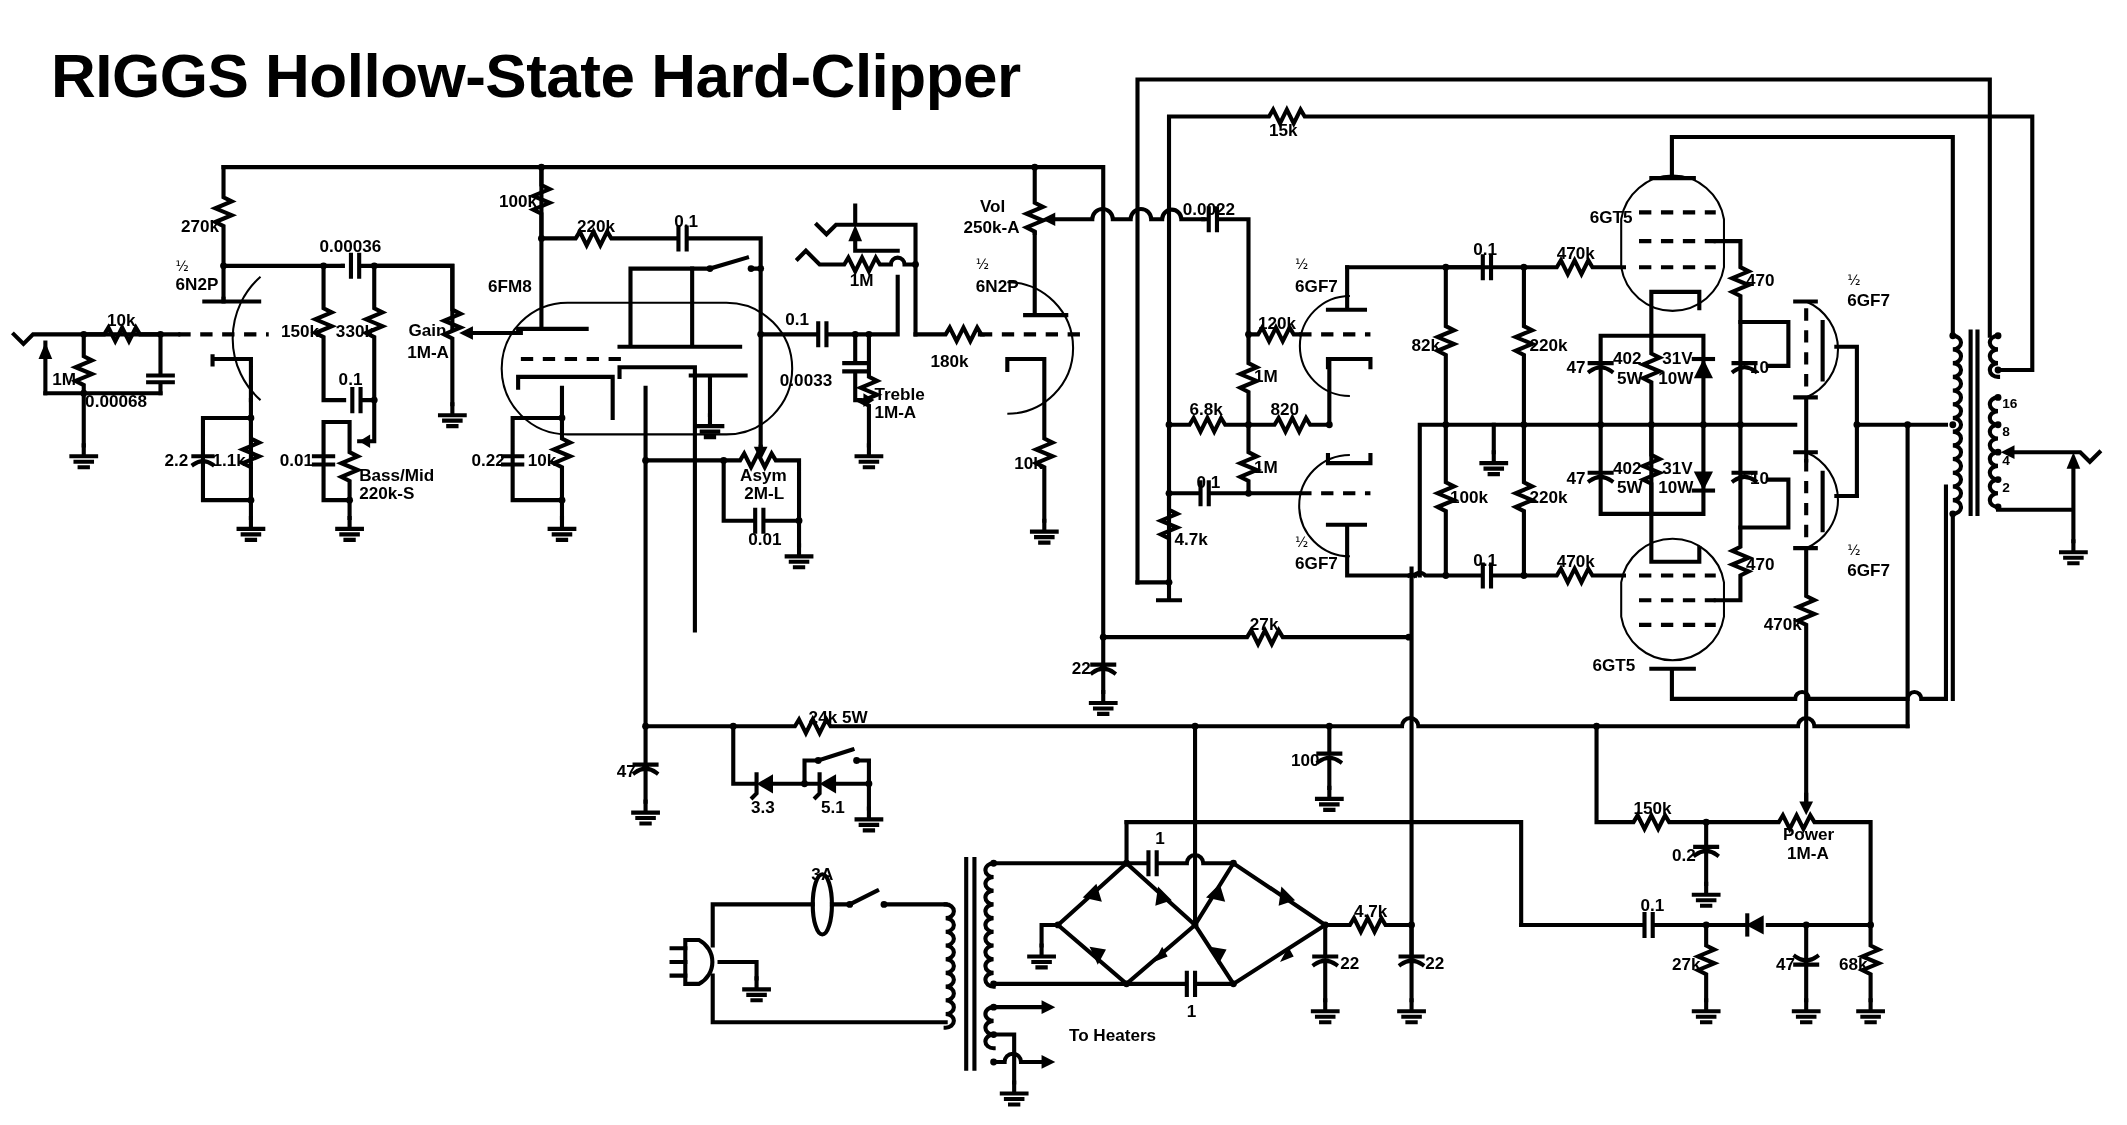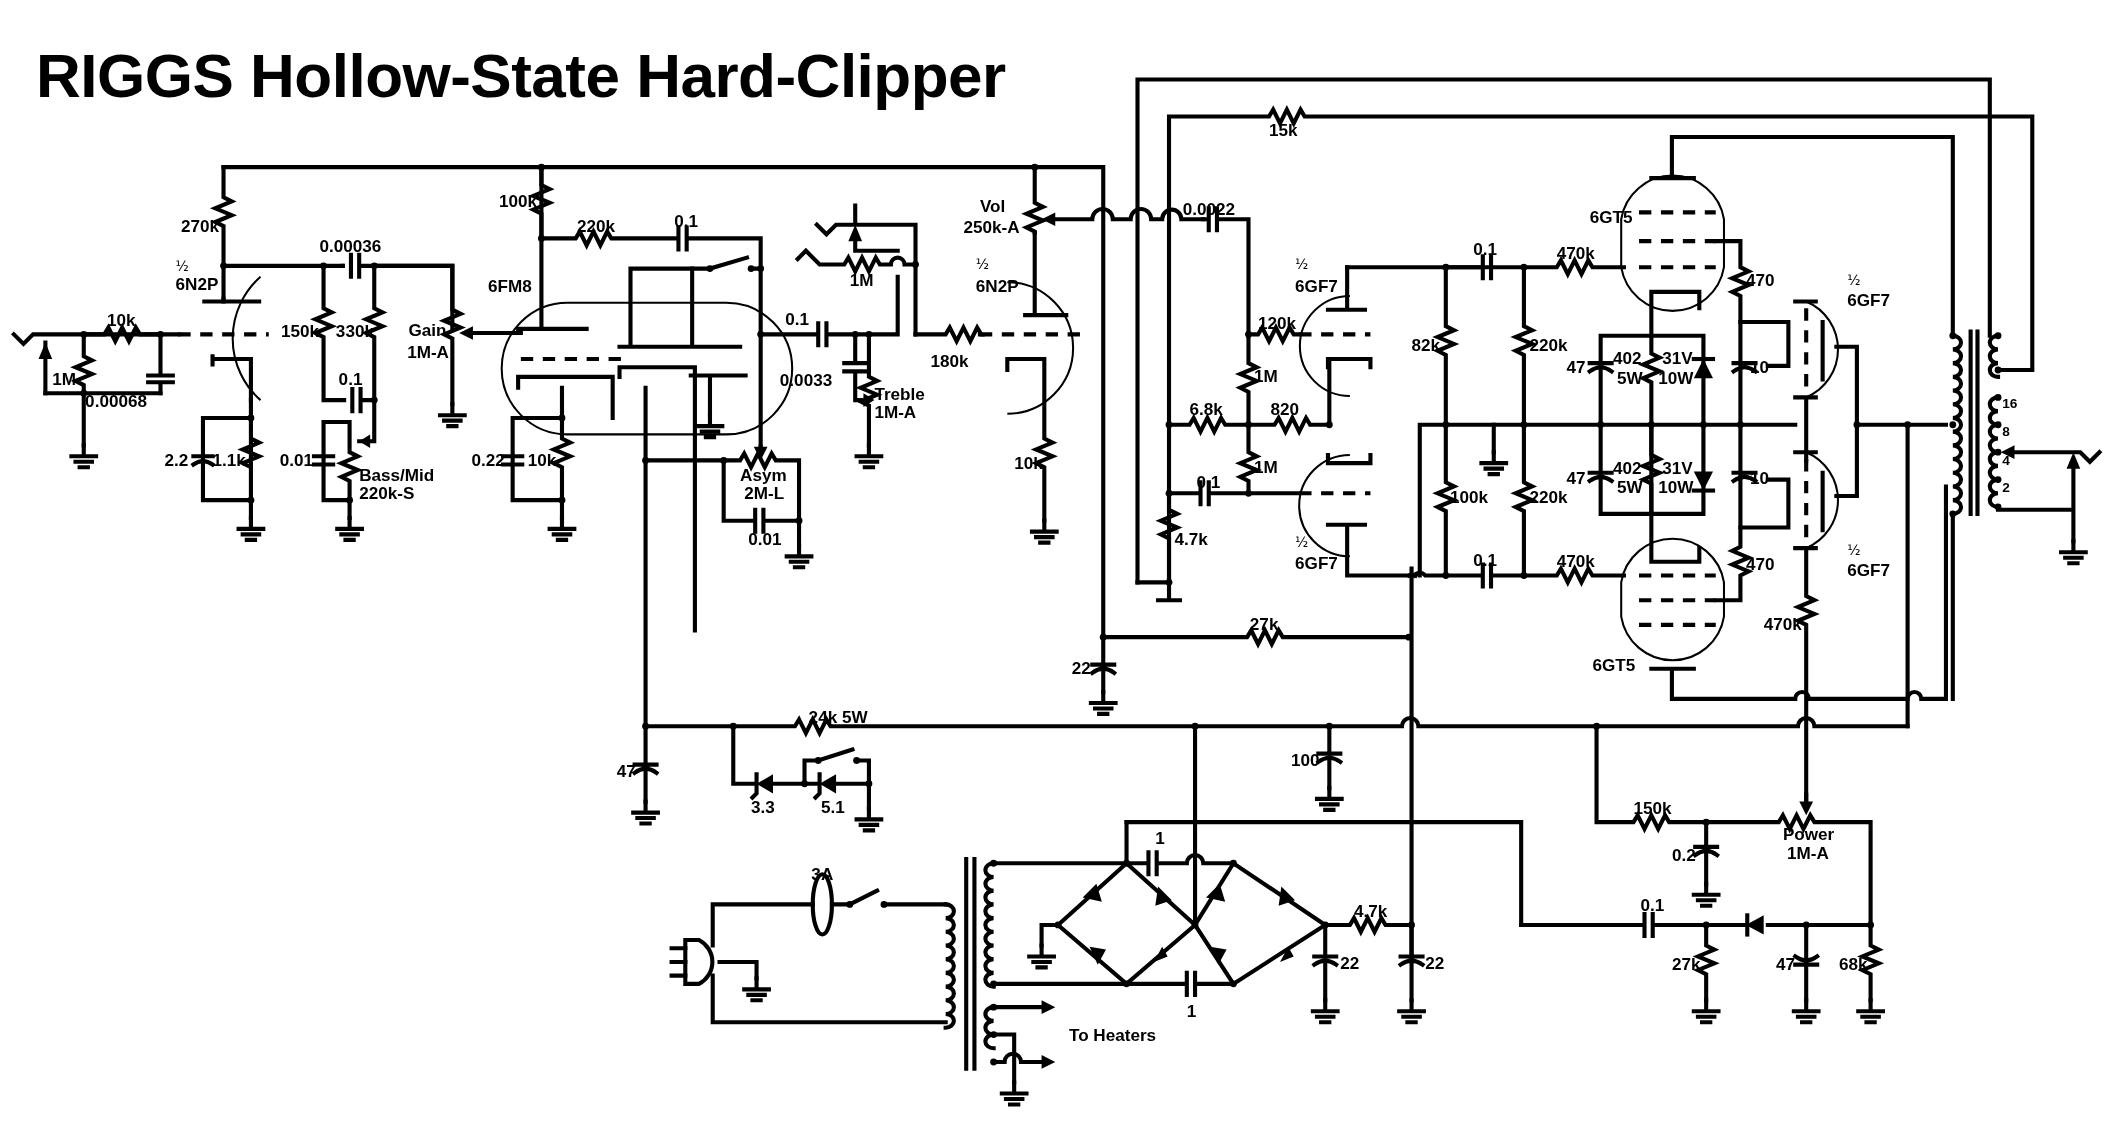--- a/index.html
+++ b/index.html
@@ -1,17 +1,17 @@
 <!DOCTYPE html>
 <html><head>
 <meta charset="utf-8">
 <style>
   html,body{margin:0;padding:0;background:#fff;}
   body{width:2127px;height:1125px;overflow:hidden;position:relative;font-family:"Liberation Sans",sans-serif;}
-  #title{position:absolute;left:36px;top:40px;font-family:"Liberation Sans",sans-serif;font-weight:bold;font-size:62px;color:#000;letter-spacing:-0.5px;white-space:nowrap;}
+  #title{position:absolute;left:51px;top:40px;font-family:"Liberation Sans",sans-serif;font-weight:bold;font-size:62px;color:#000;letter-spacing:-0.5px;white-space:nowrap;}
   svg{position:absolute;left:0;top:0;}
   .w{stroke:#000;stroke-width:3;fill:none;stroke-linecap:square;}
   .thin{stroke:#000;stroke-width:1.5;fill:none;}
   .dash{stroke:#000;stroke-width:3;fill:none;stroke-dasharray:9 7;}
   .dot{fill:#000;}
   .lbl{font-family:"Liberation Sans",sans-serif;font-weight:bold;font-size:12.5px;fill:#000;}
   .lbls{font-family:"Liberation Sans",sans-serif;font-weight:bold;font-size:10px;fill:#000;}
   .half{font-family:"DejaVu Sans",sans-serif;font-size:10px;fill:#000;}
 </style>
 </head>

